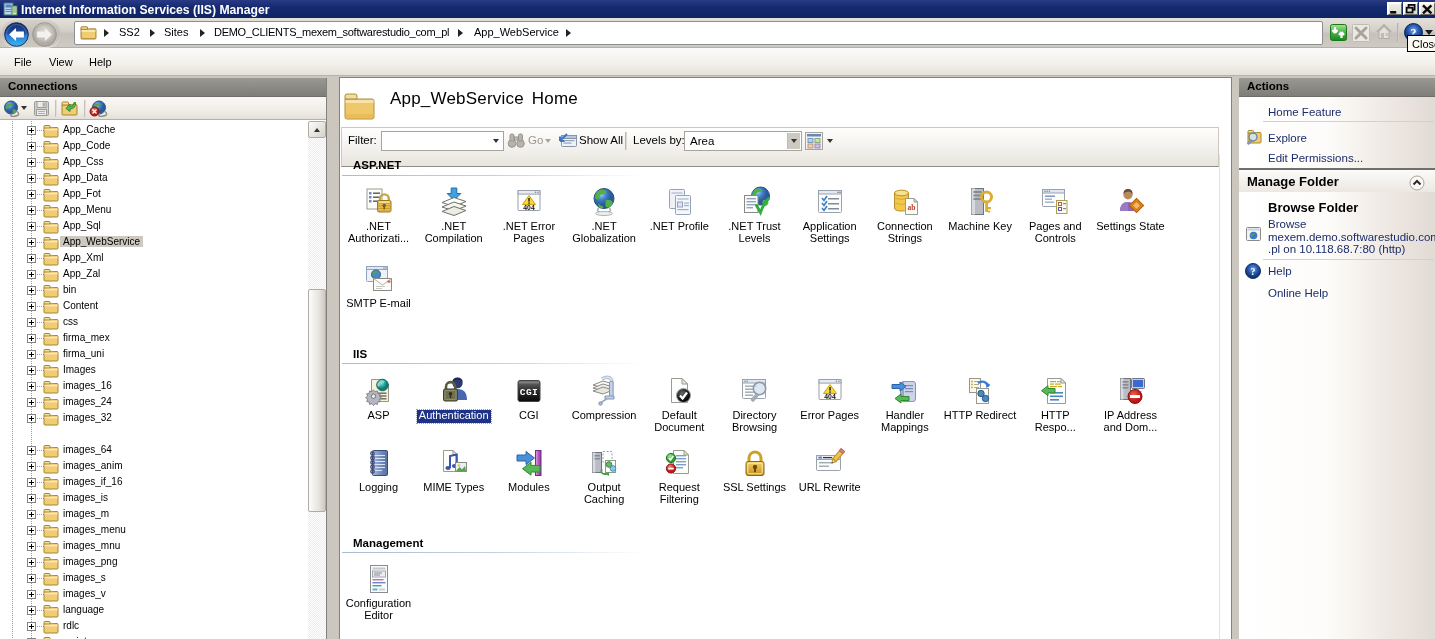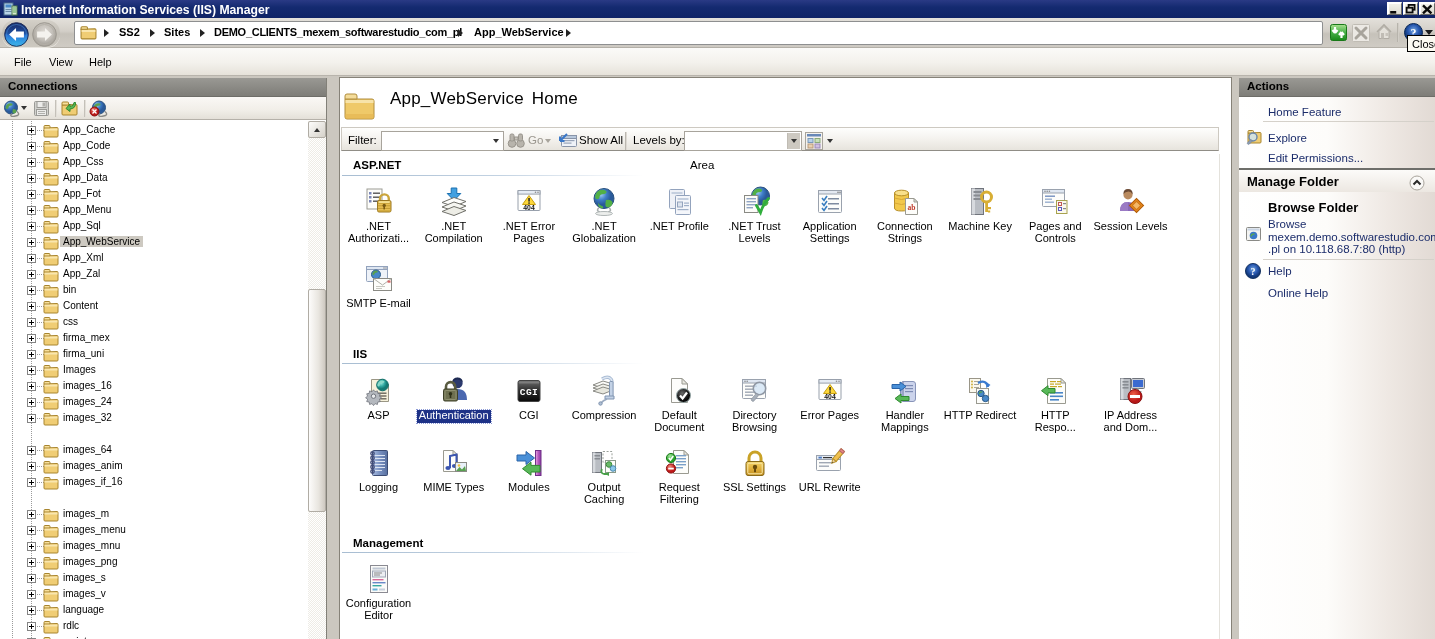--- a/index.html
+++ b/index.html
@@ -10,21 +10,21 @@
   background:linear-gradient(#2a3a85 0%, #142a70 40%, #0f2366 100%); }
 #titletxt { left:21px; top:2.5px; color:#fff; font-size:12.2px; font-weight:bold; letter-spacing:0; }
 .winbtn { top:1.5px; width:15px; height:13.5px; background:linear-gradient(#f2f1ea,#dcdad0);
   border-top:2px solid #fff; border-left:2px solid #fff; border-right:1px solid #6a6a66; border-bottom:1px solid #6a6a66; }
 #addrbar { left:0; top:18px; width:1435px; height:30px;
   background:linear-gradient(#e4e1db 0%, #d3cfc8 45%, #c6c2ba 55%, #cfcbc4 100%); border-bottom:1px solid #b4b0a8;}
 #navbg { left:2px; top:20px; width:58px; height:27px; border-radius:13px;
   background:linear-gradient(#d4d0c8,#c2beb6 50%,#cdc9c1); box-shadow:0 1px 0 #e8e5df; }
 #crumbbox { left:74px; top:21px; width:1249px; height:24px; background:#fff;
   border:1px solid #8e8f90; border-radius:2px; }
-.crumbtxt { top:26px; font-size:11px; color:#000;font-weight:bold; }
+.crumbtxt { top:26px; font-size:11px; color:#000; }
 .crumbarrow { top:29px; width:0; height:0; border-left:5px solid #222; border-top:4px solid transparent; border-bottom:4px solid transparent; }
 #menubar { left:0; top:48px; width:1435px; height:28px;
   background:linear-gradient(#fbfaf8 0%, #f3f1ec 55%, #e6e2da 100%); border-bottom:1px solid #b8b4ac; }
 .menuitem { top:56px; font-size:11px; color:#000; }
 .phead { top:0; height:19px; background:linear-gradient(#9a9994 0%, #8a8984 55%, #7e7d78 100%);
   border-bottom:1px solid #6e6d68; color:#000; font-size:11.5px; font-weight:bold; }
 .phead span { position:absolute; left:8px; top:2px; }
 #leftpanel { left:0; top:78px; width:327px; height:561px; background:#fff; border-right:1px solid #828078; }
 #ltoolbar { left:0; top:19px; width:326px; height:23px;
   background:linear-gradient(#faf8f5 0%, #f1eee8 60%, #e4e0d8 100%); border-bottom:1px solid #b5b1a9; }
@@ -40,21 +40,21 @@
 .tlabel { position:absolute; left:60px; top:1px; font-size:10px; color:#000; padding:0 3px; white-space:nowrap; }
 .tsel { background:#cdc9c1; }
 #lscroll { left:308px; top:43px; width:18px; height:518px;
   background-image:repeating-conic-gradient(#fff 0 25%, #eeece6 0 50%); background-size:2px 2px; }
 .sbtn { position:absolute; left:0; width:18px; height:17px; background:linear-gradient(135deg,#fdfdfc,#d5d1c9);
   border:1px solid #b0aca4; border-radius:2px; }
 #lthumb { position:absolute; left:0; top:168px; width:18px; height:223px;
   background:linear-gradient(to right,#fdfcfb,#e8e5df 60%,#cec9c1); border:1px solid #b0aca4; border-radius:2px; }
 #centerpanel { left:339px; top:77px; width:893px; height:562px; background:#fff; border:1px solid #868278; border-bottom:none; }
 #ctitle { left:50px; top:11px; font-size:17px; color:#000; letter-spacing:0.2px; }
-#filterbar { left:1px; top:49px; width:878px; height:24px;
+#filterbar { left:1px; top:49px; width:878px; height:40px;
   background:linear-gradient(#fefefd 0%, #f4f2ee 50%, #e7e4dd 100%); border:1px solid #cdc9c1; border-bottom:1px solid #908d86; }
 .fbtxt { position:absolute; top:6px; font-size:11.5px; color:#000; }
 .combo { position:absolute; top:3px; height:20px; background:#fff; border:1px solid #a8a49c; }
 .combobtn { position:absolute; right:1px; top:1px; width:13px; height:16px; background:linear-gradient(#f4f2ee,#ddd9d1); border-left:1px solid #c0bcb4; }
 .carat { position:absolute; width:0; height:0; border-top:4px solid #333; border-left:3.5px solid transparent; border-right:3.5px solid transparent; }
 .sech { position:absolute; font-size:11.5px; font-weight:bold; color:#000; }
 .secline { position:absolute; height:1px; width:520px;
   background:linear-gradient(to right,#a8bdd2 0%,#c2d2e2 30%,rgba(255,255,255,0) 58%); }
 .item { position:absolute; width:32px; }
 .ilabel { position:absolute; top:35px; left:-22px; width:76px; text-align:center; font-size:11px; line-height:11.5px; color:#000; }
@@ -442,20 +442,30 @@
 <div class="trow" style="top:354px;">
         <span class="plusbox"></span>
         <span class="hdot"></span>
         <span class="tfold"><svg width="16" height="14" viewBox="0 0 16 14">
             <path d="M1 4 L1 12 Q1 13 2 13 L14 13 Q15 13 15 12 L15 4.5 Q15 3.5 14 3.5 Z" fill="#f0cd74" stroke="#a8852f"></path>
             <path d="M1 4 L1 2.5 Q1 1.5 2 1.5 L6 1.5 Q7 1.5 7 2.5 L7 4 Z" fill="#f7e09c" stroke="#a8852f"></path>
             <path d="M1.5 4.6 L14.5 4.6 L14.5 6.5 L1.5 6.5 Z" fill="#f9e6ae"></path>
           </svg></span>
         <span class="tlabel">images_if_16</span>
       </div>
+<div class="trow" style="top:370px;">
+        <span class="plusbox"></span>
+        <span class="hdot"></span>
+        <span class="tfold"><svg width="16" height="14" viewBox="0 0 16 14">
+            <path d="M1 4 L1 12 Q1 13 2 13 L14 13 Q15 13 15 12 L15 4.5 Q15 3.5 14 3.5 Z" fill="#f0cd74" stroke="#a8852f"></path>
+            <path d="M1 4 L1 2.5 Q1 1.5 2 1.5 L6 1.5 Q7 1.5 7 2.5 L7 4 Z" fill="#f7e09c" stroke="#a8852f"></path>
+            <path d="M1.5 4.6 L14.5 4.6 L14.5 6.5 L1.5 6.5 Z" fill="#f9e6ae"></path>
+          </svg></span>
+        <span class="tlabel">images_is</span>
+      </div>
 <div class="trow" style="top:386px;">
         <span class="plusbox"></span>
         <span class="hdot"></span>
         <span class="tfold"><svg width="16" height="14" viewBox="0 0 16 14">
             <path d="M1 4 L1 12 Q1 13 2 13 L14 13 Q15 13 15 12 L15 4.5 Q15 3.5 14 3.5 Z" fill="#f0cd74" stroke="#a8852f"></path>
             <path d="M1 4 L1 2.5 Q1 1.5 2 1.5 L6 1.5 Q7 1.5 7 2.5 L7 4 Z" fill="#f7e09c" stroke="#a8852f"></path>
             <path d="M1.5 4.6 L14.5 4.6 L14.5 6.5 L1.5 6.5 Z" fill="#f9e6ae"></path>
           </svg></span>
         <span class="tlabel">images_m</span>
       </div>
@@ -574,21 +584,21 @@
           <rect x="4.5" y="3.5" width="15" height="11" rx="1" fill="#eef2f8" stroke="#8894a8"></rect>
           <rect x="4.5" y="3.5" width="15" height="3" fill="#b8c8dc" stroke="#8894a8"></rect>
           <rect x="6.5" y="8" width="11" height="1.2" fill="#98a4b8"></rect>
           <rect x="6.5" y="10.5" width="8" height="1.2" fill="#98a4b8"></rect>
           <path d="M10 2 L3 9 M3 9 L3 4.5 M3 9 L7.5 9" stroke="#3a78c8" stroke-width="2" fill="none"></path>
         </svg></div>
 <div class="fbtxt" style="left:237px;">Show All</div>
 <div class="abs" style="left:283px;top:4px;width:2px;height:18px;background:linear-gradient(to right,#aaa69e,#eeeae4);"></div>
 <div class="fbtxt" style="left:291px;">Levels by:</div>
 <div class="combo" style="left:342px;width:118px;">
-        <span class="fbtxt" style="left:5px;top:3px;margin-top:24px;">Area</span>
+        <span class="fbtxt" style="left:5px;top:3px;">Area</span>
         <span class="combobtn" style="background:#cdc9c1;">
           <span class="carat" style="left:3px;top:6px;"></span>
         </span>
       </div>
 <div class="abs" style="left:463px;top:4px;"><svg width="18" height="18" viewBox="0 0 18 18">
           <rect x="0.5" y="0.5" width="17" height="17" fill="#f4f2ee" stroke="#a8a49c"></rect>
           <rect x="2" y="2" width="14" height="2.5" fill="#6888b8"></rect>
           <rect x="3" y="6.5" width="5" height="4" fill="#b8d0e8" stroke="#7898b8"></rect>
           <rect x="10" y="6.5" width="5" height="4" fill="#c8e0b8" stroke="#88a878"></rect>
           <rect x="3" y="12" width="5" height="4" fill="#e8d0b0" stroke="#b89878"></rect>
@@ -726,21 +736,21 @@
       </svg><div class="ilabel">Pages and<br>Controls</div></div>
 <div class="item" style="left:774.5px;top:108px;"><svg width="32" height="32" viewBox="0 0 32 32">
         <circle cx="13" cy="8.8" r="4.6" fill="#b98a5e"></circle>
         <path d="M8.4 8 q0 -5 4.6 -5 q5 0 4.6 5.5 q-1.5 -3 -4 -3 q-3.5 0 -5.2 2.5" fill="#6b4a34"></path>
         <path d="M5 25 q0 -9 8 -9 q8 0 8 9 Z" fill="#8a68b8"></path>
         <path d="M5 25 q0 -9 8 -9 l0 9 Z" fill="#9a7ac4"></path>
         <g transform="rotate(45 21.5 19.5)">
           <rect x="16.5" y="14.5" width="10" height="10" fill="#ea8a1e" stroke="#b05c08"></rect>
           <rect x="18.5" y="16.5" width="6" height="6" fill="#f4b868" stroke="#d07818"></rect>
         </g>
-      </svg><div class="ilabel">Session Levels</div></div>
+      </svg><div class="ilabel">Settings State</div></div>
 <div class="item" style="left:22.5px;top:185px;"><svg width="32" height="32" viewBox="0 0 32 32">
         <rect x="3.5" y="3.5" width="21" height="15" rx="1" fill="#eef2f8" stroke="#93a3bd"></rect>
         <rect x="3.5" y="3.5" width="21" height="3" fill="#dfe7f2" stroke="#93a3bd"></rect>
         <circle cx="21" cy="5" r="0.7" fill="#777"></circle>
         <circle cx="23" cy="5" r="0.7" fill="#777"></circle>
         <circle cx="13" cy="11.5" r="4.5" fill="#4888c8" stroke="#2a5a8a"></circle>
         <path d="M10.5 8.5 q2 -1.5 4 -0.5 q1 1 -0.5 1.5 q-2.5 0 -2.5 1.5 q0 1 -1.5 1 q-1.5 -1 0.5 -3.5" fill="#5aa04e"></path>
         <rect x="10.5" y="15.5" width="18" height="12" fill="#fdfdfa" stroke="#8a8a84"></rect>
         <path d="M10.5 15.5 L19.5 22 L28.5 15.5" fill="none" stroke="#b0b0a8"></path>
         <rect x="24.5" y="17.5" width="3" height="2.2" fill="#d86060"></rect>

